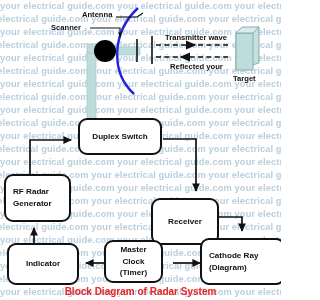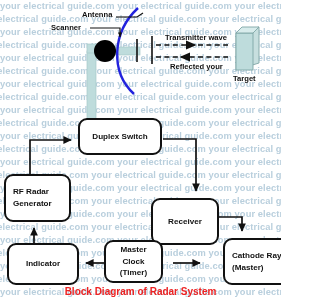--- a/index.html
+++ b/index.html
@@ -50,21 +50,21 @@
     line-height:1.45;
   }
   .block.center { align-items:center; text-align:center; padding:0 3px; }
   .block.left { align-items:flex-start; text-align:left; padding-left:7px; }
 
   #blk-duplex   { left:78px;  top:118px; width:84px;  height:37px; }
   #blk-rf       { left:4px;   top:174px; width:67px;  height:48px; }
   #blk-receiver { left:151px; top:198px; width:68px;  height:47px; }
   #blk-modulator{ left:7px;   top:243px; width:72px;  height:42px; }
   #blk-clock    { left:104px; top:240px; width:59px;  height:43px; }
-  #blk-cri      { left:223px; top:238px; width:85px;  height:47px; }
+  #blk-cri      { left:200px; top:238px; width:85px;  height:47px; }
 
   
   #scanner-dot {
     position:absolute;
     left:94px; top:40px;
     width:22px; height:22px;
     border-radius:50%;
     background:#000000;
     z-index:5;
   }
@@ -216,21 +216,21 @@
   <span>Indicator</span>
 </div>
 
 <div class="block center" id="blk-clock">
   <span>Master Clock</span>
   <span>(Timer)</span>
 </div>
 
 <div class="block left" id="blk-cri">
   <span>Cathode Ray</span>
-  <span>(Master)</span>
+  <span>(Diagram)</span>
 </div>
 
 <div id="scanner-dot"></div>
 
 <div class="lbl" id="lbl-antenna">Antenna</div>
 <div class="lbl" id="lbl-scanner">Scanner</div>
 <div class="lbl" id="lbl-tx">Transmitter wave</div>
 <div class="lbl" id="lbl-rx">Reflected your</div>
 <div class="lbl" id="lbl-target">Target</div>
 

